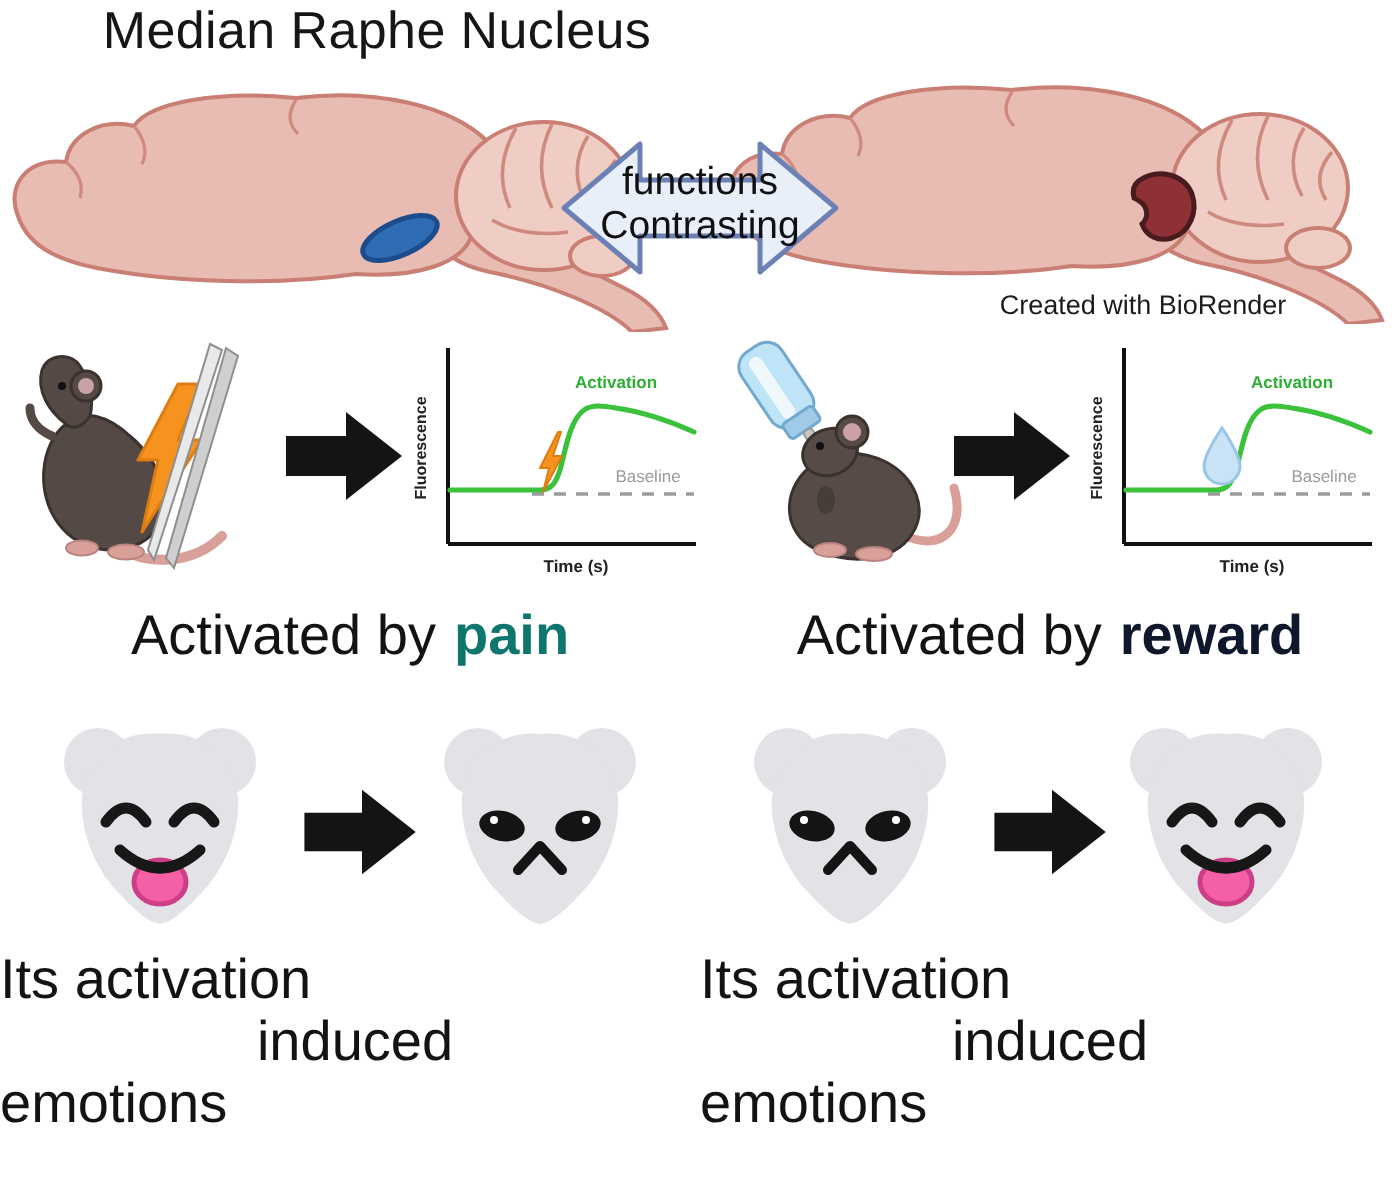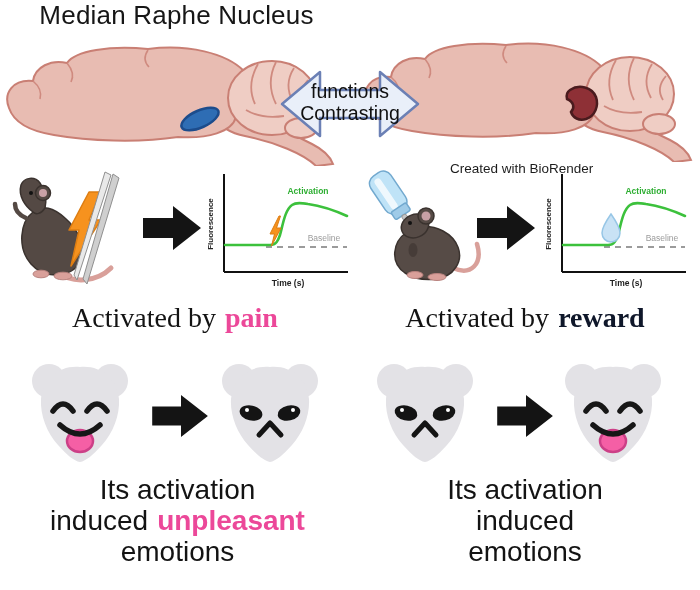--- a/index.html
+++ b/index.html
@@ -1,35 +1,35 @@
 <!DOCTYPE html>
 <html><head>
 <meta charset="utf-8">
 <style>
   html,body{margin:0;padding:0;background:#fff;}
   #canvas{position:relative;width:700px;height:590px;background:#ffffff;overflow:hidden;
           font-family:"Liberation Sans", sans-serif;color:#111;}
   .abs{position:absolute;}
   .title{font-size:26px;font-weight:500;text-align:center;letter-spacing:0.2px;color:#161616;}
-  .credit{font-size:13.5px;color:#1c1c1c;text-align:left;margin-top:16px;}
+  .credit{font-size:13.5px;color:#1c1c1c;text-align:center;}
   .arrow-label{font-size:19.5px;line-height:22px;text-align:center;color:#101010;}
-  .activated{font-size:28px;text-align:center;display:flex;justify-content:center;gap:9px;color:#131313;font-family:Liberation Serif, serif;}
-  .hl-blue{color:#ec4899;font-weight:bold;}
+  .activated{font-size:28px;text-align:center;display:flex;justify-content:center;gap:9px;color:#131313;}
+  .hl-blue{color:#0f766e;font-weight:bold;}
   .hl-red{color:#0f172a;font-weight:bold;}
-  .emotion{font-size:28px;line-height:31px;text-align:center;color:#131313;}
+  .emotion{font-size:28px;line-height:31px;text-align:left;color:#131313;}
   .emotion .row{display:flex;justify-content:center;gap:9px;}
   svg{display:block;}
   .gtext{font-family:"Liberation Sans", sans-serif;}
 </style>
 </head>
 <body>
 
 <div id="canvas">
 
-  <div class="abs title" style="left:4px;top:10;width:345px;">Median Raphe Nucleus</div>
+  <div class="abs title" style="left:16px;top:10;width:345px;">Median Raphe Nucleus</div>
 
   <svg class="abs" style="left:0;top:46px;" width="335" height="120" viewBox="0 0 335 120">
     <path d="M220,62 C250,70 285,84 312,98 C322,103 330,110 333,118 L316,120 C304,108 275,96 245,90 C230,87 220,80 216,72 Z" fill="#e8bcb2" stroke="#c97f74" stroke-width="2"></path>
     <path d="M9,62 C3,47 13,33 33,35 C35,21 51,13 67,17 C75,5 110,-1 148,3 C188,-2 226,7 244,25 C254,35 257,47 251,57 C248,63 243,68 236,71 C232,86 208,93 178,91 C138,97 88,95 54,89 C29,85 14,77 9,62 Z" fill="#e8bcb2" stroke="#c97f74" stroke-width="2"></path>
     <g stroke="#cf8a7f" stroke-width="1.6" fill="none">
       <path d="M33,35 C39,40 42,46 40,53"></path>
       <path d="M67,17 C72,23 74,30 71,36"></path>
       <path d="M148,4 C144,10 144,16 149,21"></path>
     </g>
     <g>
@@ -201,21 +201,20 @@
     <path d="M28,56 Q38,42 48,56" stroke="#171717" stroke-width="5.5" fill="none" stroke-linecap="round"></path>
     <path d="M62,56 Q72,42 82,56" stroke="#171717" stroke-width="5.5" fill="none" stroke-linecap="round"></path>
     <ellipse cx="55" cy="86" rx="13" ry="11" fill="#f55fa5" stroke="#cc3f87" stroke-width="2.5"></ellipse>
     <path d="M35,70 Q55,88 75,70" stroke="#171717" stroke-width="5.5" fill="none" stroke-linecap="round"></path>
   </svg>
 
   <div class="abs emotion" style="left:0;top:474px;width:355px;">
     <div>Its activation</div>
     <div class="row">
       <span>induced</span>
-      <span class="hl-blue">unpleasant</span>
     </div>
     <div>emotions</div>
   </div>
 
   <div class="abs emotion" style="left:350px;top:474px;width:350px;">
     <div>Its activation</div>
     <div class="row">
       <span>induced</span>
     </div>
     <div>emotions</div>

